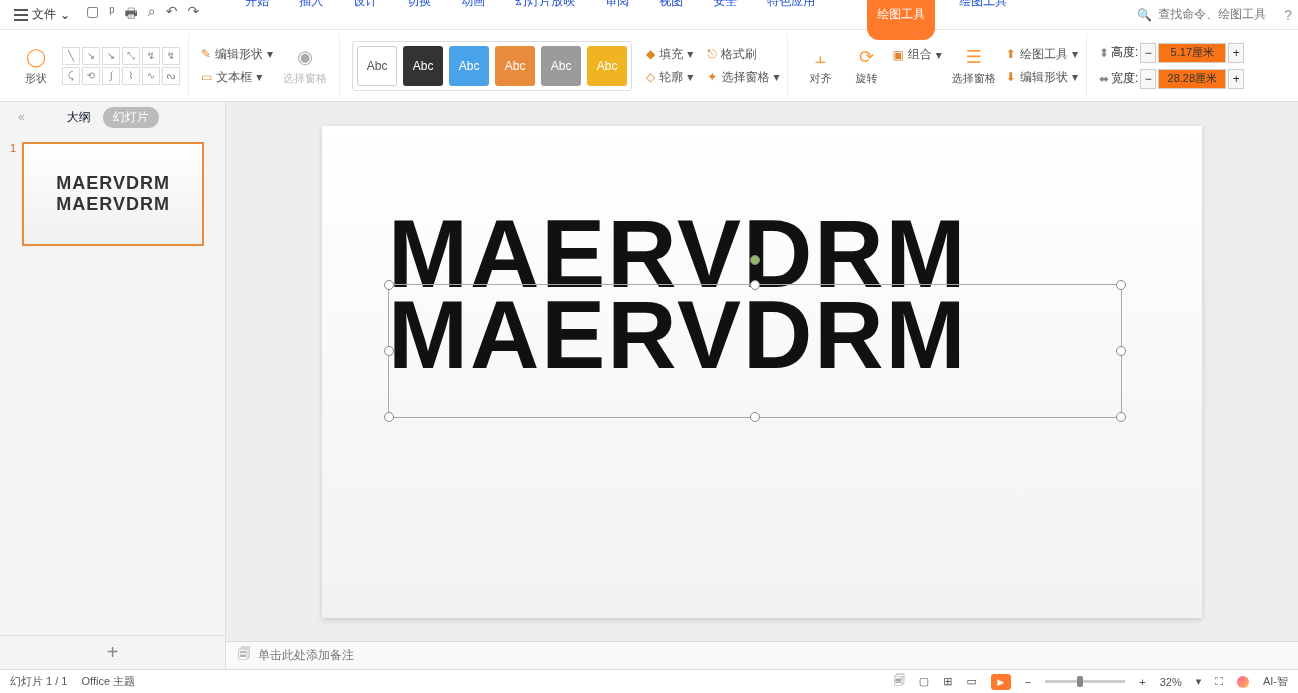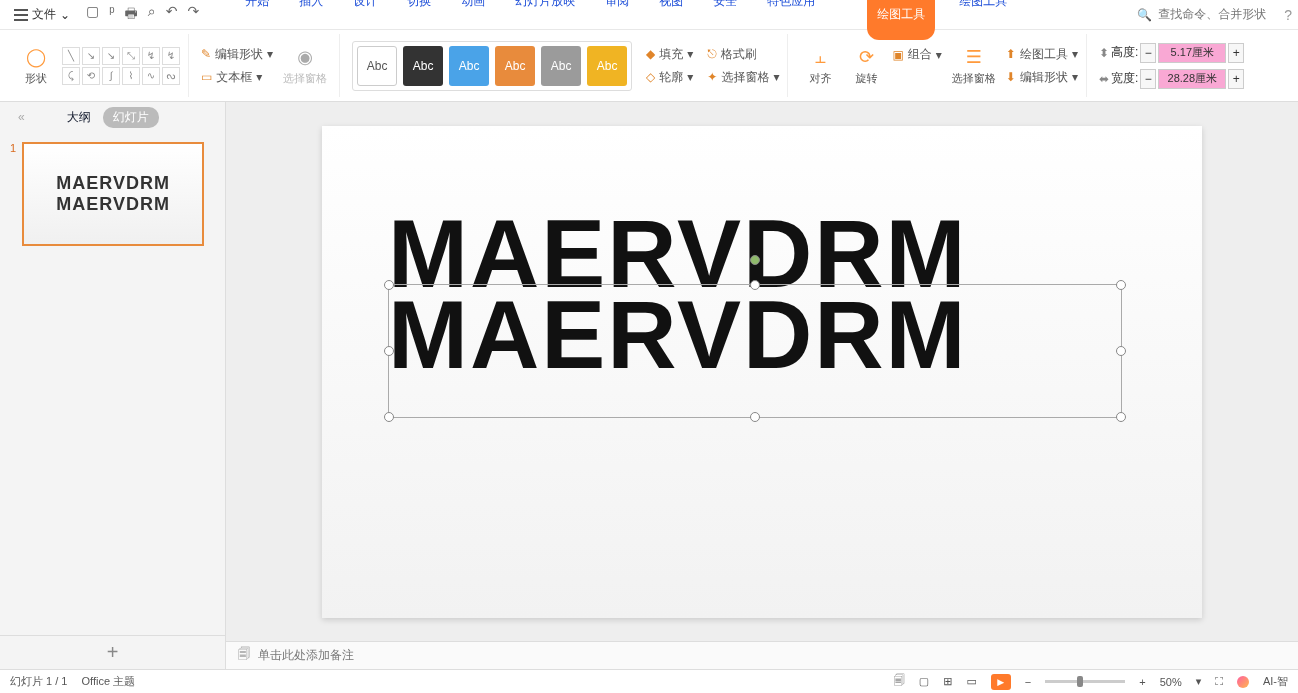--- a/index.html
+++ b/index.html
@@ -30,21 +30,21 @@
 .small-row { display: flex; flex-direction: column; gap: 6px; }
 .small-row .srow { display: flex; align-items: center; gap: 4px; cursor: pointer; color: #555; font-size: 12px; }
 .style-swatches { display: flex; gap: 6px; border: 1px solid #ddd; padding: 4px; border-radius: 3px; }
 .swatch { width: 40px; height: 40px; display: flex; align-items: center; justify-content: center; border-radius: 3px; font-size: 12px; cursor: pointer; }
 .sw1 { border: 1px solid #ccc; color: #555; }
 .sw2 { background: #333; color: #fff; }
 .sw3 { background: #4aa3e8; color: #fff; }
 .sw4 { background: #e88b3c; color: #fff; }
 .sw5 { background: #9b9b9b; color: #fff; }
 .sw6 { background: #f0b423; color: #fff; }
-.dim-input { width: 68px; height: 20px; border: 1px solid #ccc; font-size: 11px; text-align: center; display: inline-flex; align-items: center; justify-content: center; background: #f9a8d4; }
+.dim-input { width: 68px; height: 20px; border: 1px solid #ccc; font-size: 11px; text-align: center; display: inline-flex; align-items: center; justify-content: center; background: #f97316; }
 .dim-btn { width: 16px; height: 20px; border: 1px solid #ccc; background: #f7f7f7; display: inline-flex; align-items: center; justify-content: center; font-size: 12px; cursor: pointer; }
 .dim-row { display: flex; align-items: center; gap: 2px; }
 
 
 .workspace { position: absolute; top: 102px; bottom: 24px; left: 0; right: 0; display: flex; }
 .side-panel { width: 226px; background: #f4f4f4; border-right: 1px solid #ddd; display: flex; flex-direction: column; }
 .side-tabs { height: 30px; display: flex; align-items: center; gap: 12px; padding-left: 18px; }
 .side-tabs .collapser { color: #aaa; margin-right: 30px; cursor: pointer; }
 .side-tabs .stab { color: #0f172a; cursor: pointer; }
 .side-tabs .stab.active { background: #bbb; color: #fff; border-radius: 10px; padding: 2px 10px; }
@@ -101,21 +101,21 @@
     <span class="tab">幻灯片放映</span>
     <span class="tab">审阅</span>
     <span class="tab">视图</span>
     <span class="tab">安全</span>
     <span class="tab">特色应用</span>
     <span class="tab active">绘图工具</span>
     <span class="tab">绘图工具</span>
   </div>
   <div class="search-area">
     <span>🔍</span>
-    <span>查找命令、合并形状</span>
+    <span>查找命令、绘图工具</span>
     <span class="qmark">?</span>
   </div>
 </div>
 
 <div class="ribbon">
 
   <div class="group">
     <div class="big-btn">
       <span class="bicon">◯</span>
       <span>形状</span>
@@ -297,18 +297,18 @@
   <span>🗐</span>
   <span>▢</span>
   <span>⊞</span>
   <span>▭</span>
   <span class="play-btn">▶</span>
   <span>−</span>
   <div class="zoom-track">
       <div class="zoom-knob"></div>
     </div>
   <span>+</span>
-  <span>50%</span>
+  <span>32%</span>
   <span>▾</span>
   <span>⛶</span>
   <span class="ai-dot"></span>
   <span>AI-智</span>
 </div>
 
 </body></html>

